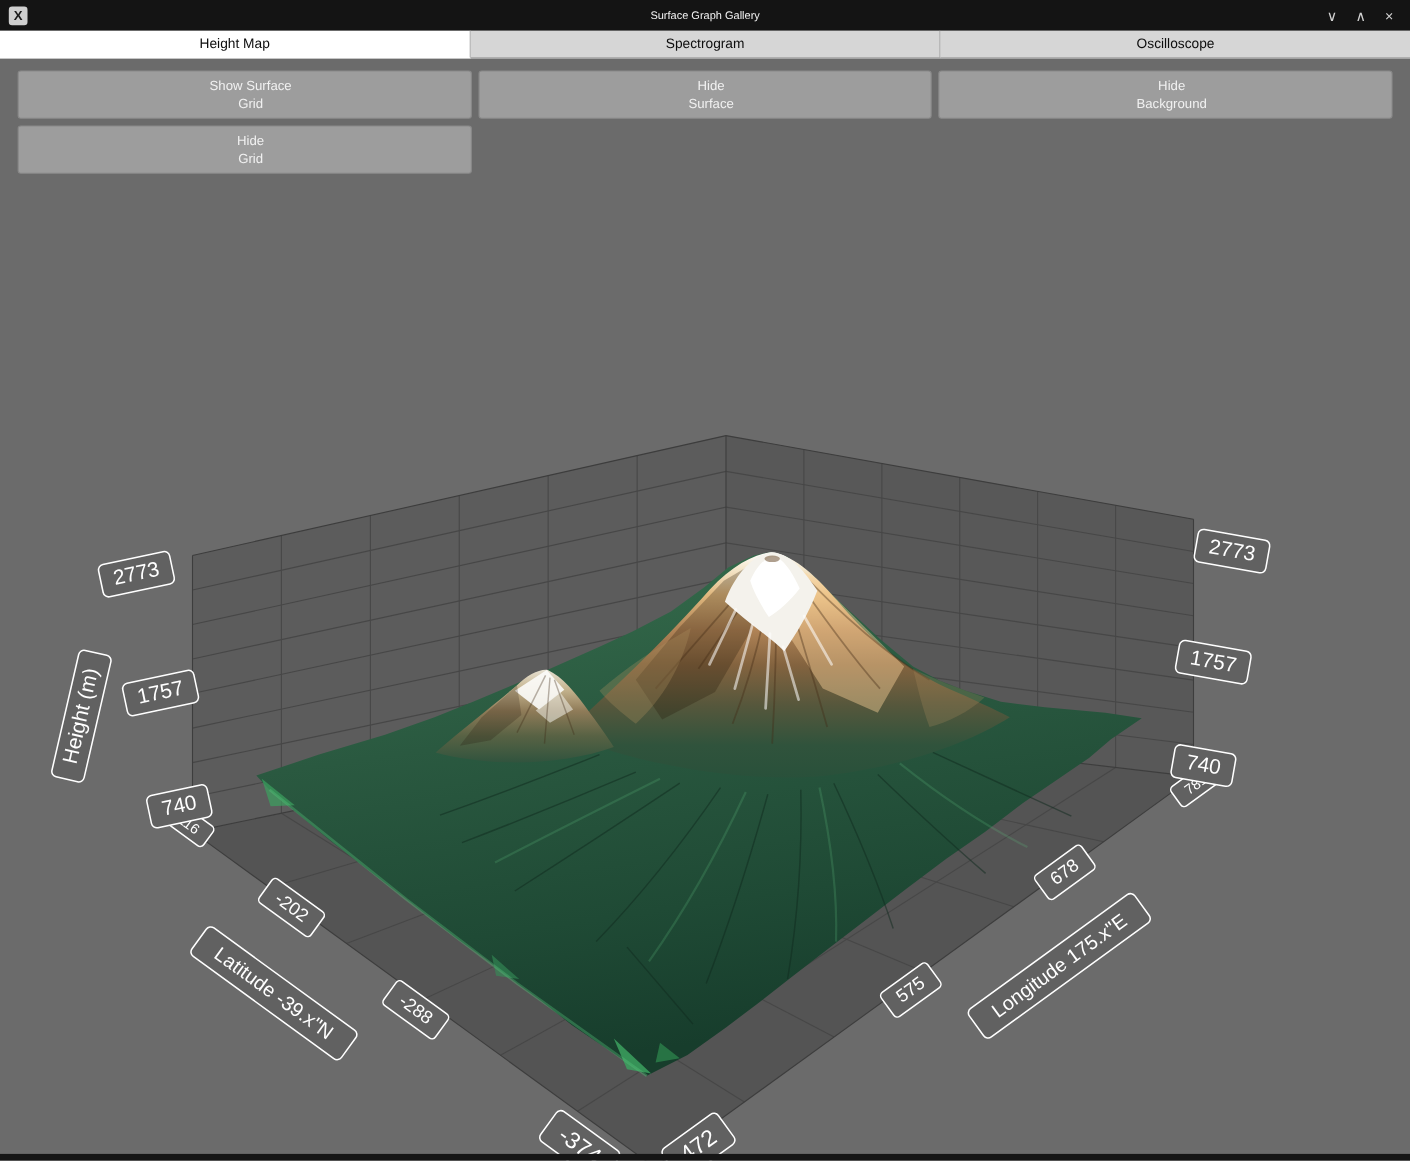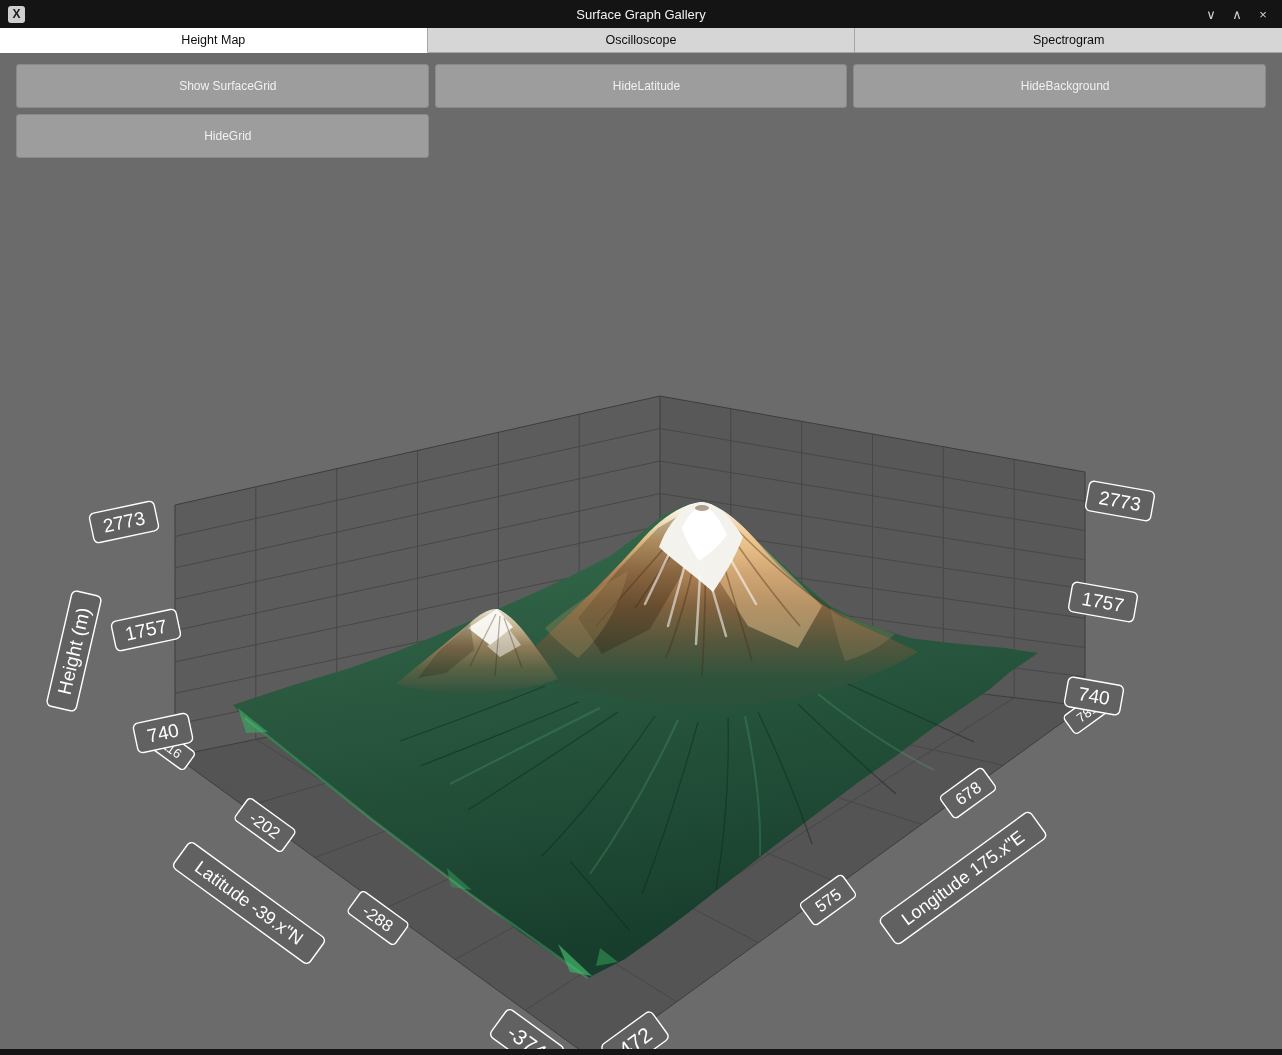--- a/index.html
+++ b/index.html
@@ -15,21 +15,21 @@
     position:absolute;top:0;left:0;right:0;height:28px;
     background:#141414;display:flex;align-items:center;
   }
   .app-icon{
     width:17px;height:17px;margin-left:8px;border-radius:3px;
     background:#cfcfcf;color:#1a1a1a;font-weight:bold;font-size:12px;
     display:flex;align-items:center;justify-content:center;flex:0 0 auto;z-index:2;
   }
   .win-title{
     position:absolute;left:0;right:0;text-align:center;
-    color:#f2f2f2;font-size:13px;pointer-events:none;
+    color:#f2f2f2;font-size:10px;pointer-events:none;
   }
   .win-controls{margin-left:auto;display:flex;gap:4px;padding-right:8px;z-index:2;}
   .win-btn{
     width:22px;height:20px;display:flex;align-items:center;justify-content:center;
     color:#d2d2d2;font-size:13px;cursor:default;
   }
 
   
   .tabbar{
     position:absolute;top:28px;left:0;right:0;height:25px;display:flex;
@@ -44,21 +44,21 @@
   .tab.active{background:#ffffff;border-bottom:1px solid #ffffff;}
 
   
   .toolbar{
     position:absolute;top:51px;left:0;right:0;height:108px;
     padding:13px 16px 0;box-sizing:border-box;
     display:grid;grid-template-columns:repeat(3,1fr);gap:5px 6px;
   }
   .tool-btn{
     height:42px;background:#9d9d9d;border:1px solid #898989;border-radius:3px;
-    display:flex;flex-direction:row;align-items:center;justify-content:center;
+    display:flex;flex-direction:column;align-items:center;justify-content:center;
     color:#f1f1f1;font-size:12px;line-height:16px;cursor:default;padding-left:11px;
   }
 
   
   .chart-area{position:absolute;top:156px;left:0;width:1282px;height:899px;}
   .chart-area svg{display:block;}
   .wall{fill:#5c5c5c;}
   .wall-right{fill:#585858;}
   .floor{fill:#545454;}
   .grid line{stroke:#474747;stroke-width:1;}
@@ -84,32 +84,32 @@
     <div class="win-title">Surface Graph Gallery</div>
     <div class="win-controls">
       <div class="win-btn">∨</div>
       <div class="win-btn">∧</div>
       <div class="win-btn">×</div>
     </div>
   </div>
 
   <div class="tabbar">
     <div class="tab active">Height Map</div>
+    <div class="tab">Spectrogram</div>
     <div class="tab">Oscilloscope</div>
-    <div class="tab">Spectrogram</div>
   </div>
 
   <div class="toolbar">
     <div class="tool-btn">
       <span>Show Surface</span>
       <span>Grid</span>
     </div>
     <div class="tool-btn">
       <span>Hide</span>
-      <span>Latitude</span>
+      <span>Surface</span>
     </div>
     <div class="tool-btn">
       <span>Hide</span>
       <span>Background</span>
     </div>
     <div class="tool-btn">
       <span>Hide</span>
       <span>Grid</span>
     </div>
   </div>

